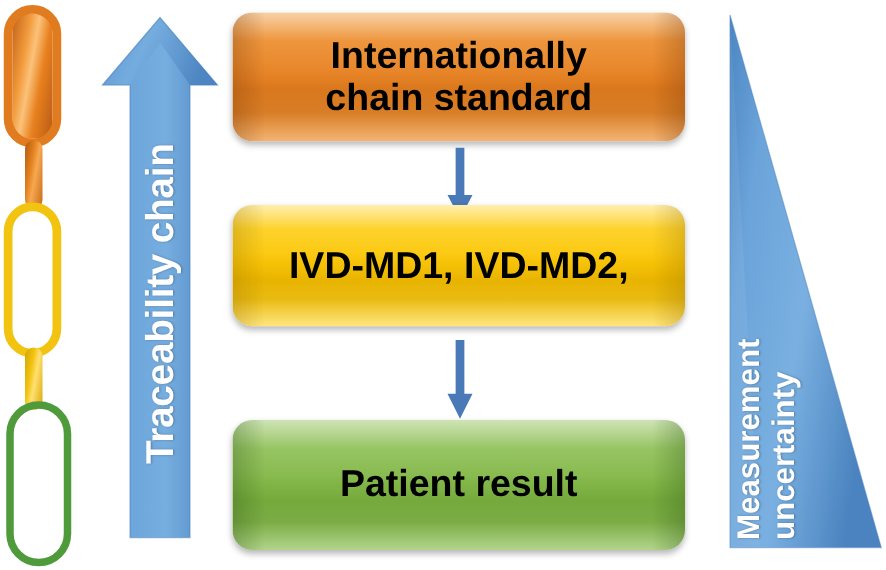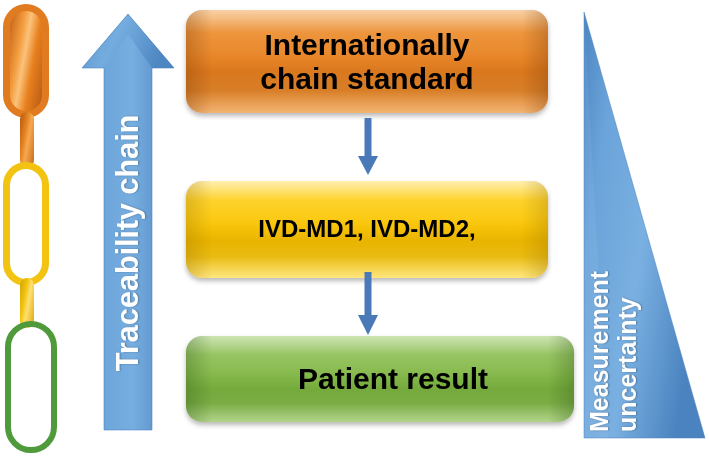--- a/index.html
+++ b/index.html
@@ -123,37 +123,36 @@
       linear-gradient(180deg,#F09A3C 0%,#E9872A 42%,#DE7A1E 60%,#EE9437 100%);
     align-items: center;
   }
   #box-standard .bevel {
     background:
       linear-gradient(90deg, rgba(120,55,5,0.30) 0px, rgba(120,55,5,0) 26px),
       linear-gradient(270deg, rgba(120,55,5,0.30) 0px, rgba(120,55,5,0) 26px);
   }
 
   #box-ivd {
-    top: 181px; height: 97px; font-size: 24px;
+    top: 164px; height: 97px; font-size: 30px;
     background:
       linear-gradient(180deg, rgba(255,255,255,0.65) 0%, rgba(255,255,255,0.10) 20%, rgba(255,255,255,0) 48%, rgba(0,0,0,0.05) 78%, rgba(255,255,255,0.38) 100%),
       linear-gradient(180deg,#FFD21C 0%,#FBC80C 40%,#EEB800 62%,#FFD62E 100%);
   }
   #box-ivd .bevel {
     background:
       linear-gradient(90deg, rgba(150,110,0,0.28) 0px, rgba(150,110,0,0) 26px),
       linear-gradient(270deg, rgba(150,110,0,0.28) 0px, rgba(150,110,0,0) 26px);
   }
 
   #box-patient {
-    top: 336px; height: 86px; font-size: 30px;
+    top: 336px; height: 104px; font-size: 30px;
     background:
       linear-gradient(180deg, rgba(255,255,255,0.55) 0%, rgba(255,255,255,0.10) 22%, rgba(255,255,255,0) 50%, rgba(0,0,0,0.06) 78%, rgba(255,255,255,0.30) 100%),
       linear-gradient(180deg,#92C359 0%,#85B94B 42%,#78AE3E 62%,#8FC257 100%);
-    padding-left: 26px;
   }
   #box-patient .bevel {
     background:
       linear-gradient(90deg, rgba(45,85,20,0.30) 0px, rgba(45,85,20,0) 26px),
       linear-gradient(270deg, rgba(45,85,20,0.30) 0px, rgba(45,85,20,0) 26px);
   }
 
   
   .connector-arrow { position: absolute; left: 352px; width: 32px; }
   #connector-1 { top: 118px; height: 58px; }

